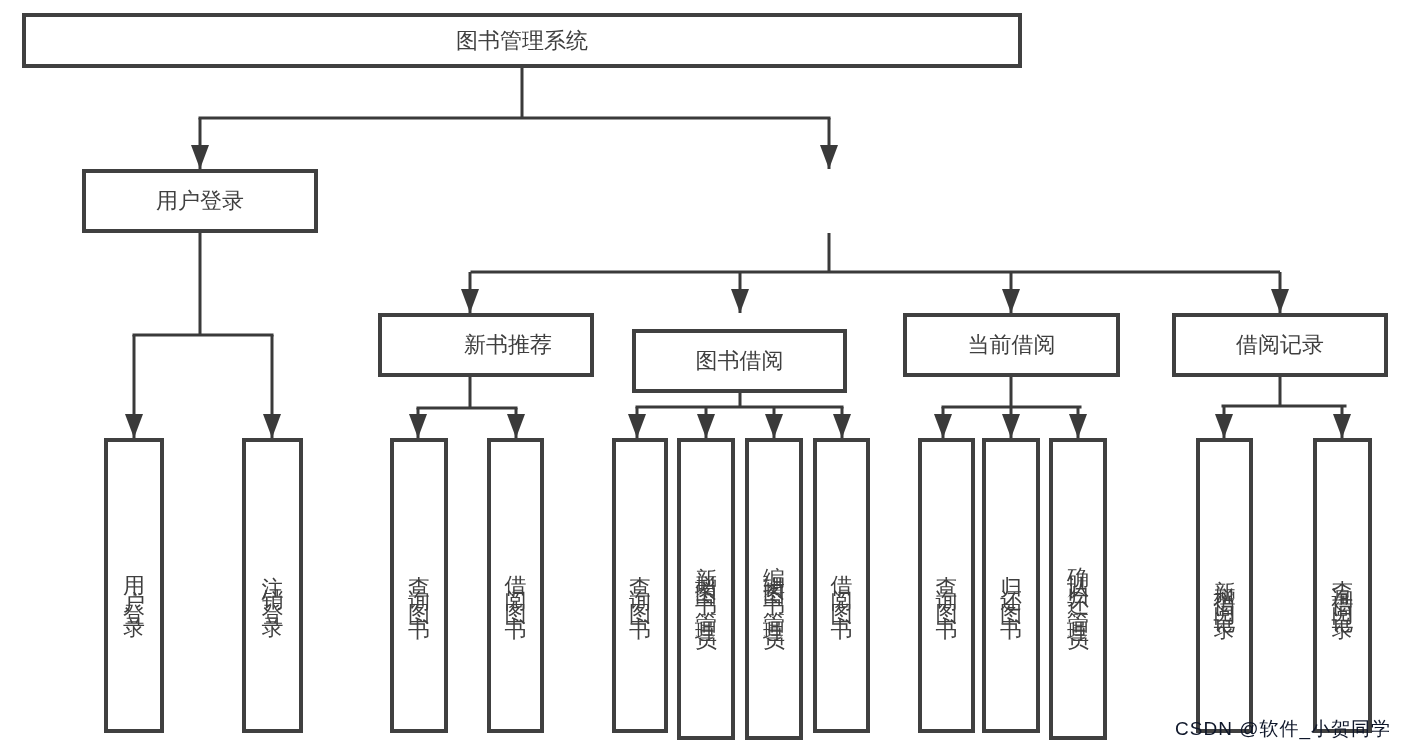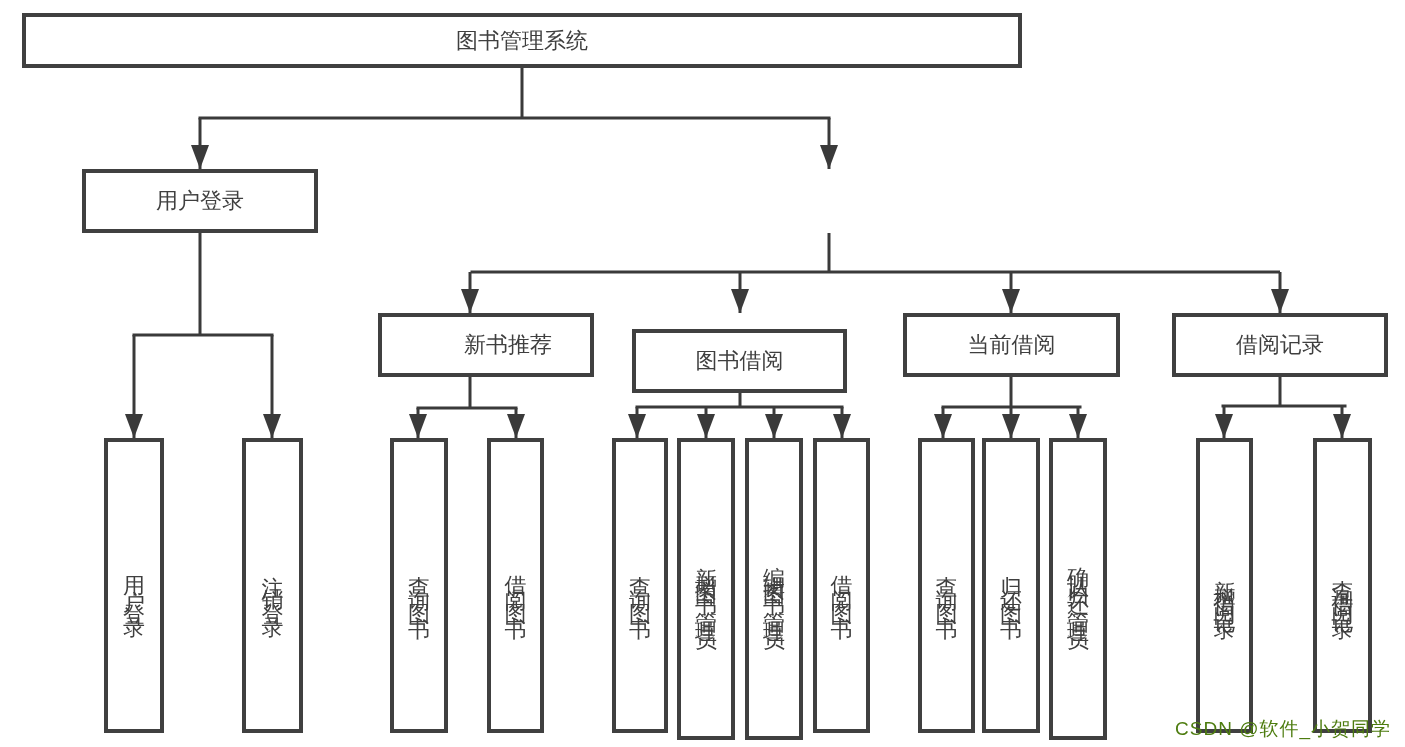--- a/index.html
+++ b/index.html
@@ -31,21 +31,21 @@
     text-orientation: mixed;
   }
   .v4 { letter-spacing: 14px; }
   .v6 { letter-spacing: 8px; }
   .v9 { letter-spacing: 9px; }
   .watermark {
     position: absolute;
     right: 14px;
     bottom: 5px;
     font-size: 19px;
-    color: #4d7c0f;
+    color: #0f172a;
     letter-spacing: 1px;
   }
 </style>
 </head>
 <body>
 
 <div class="stage">
 
   <svg class="wires" width="1405" height="747" viewBox="0 0 1405 747">
     <defs>

